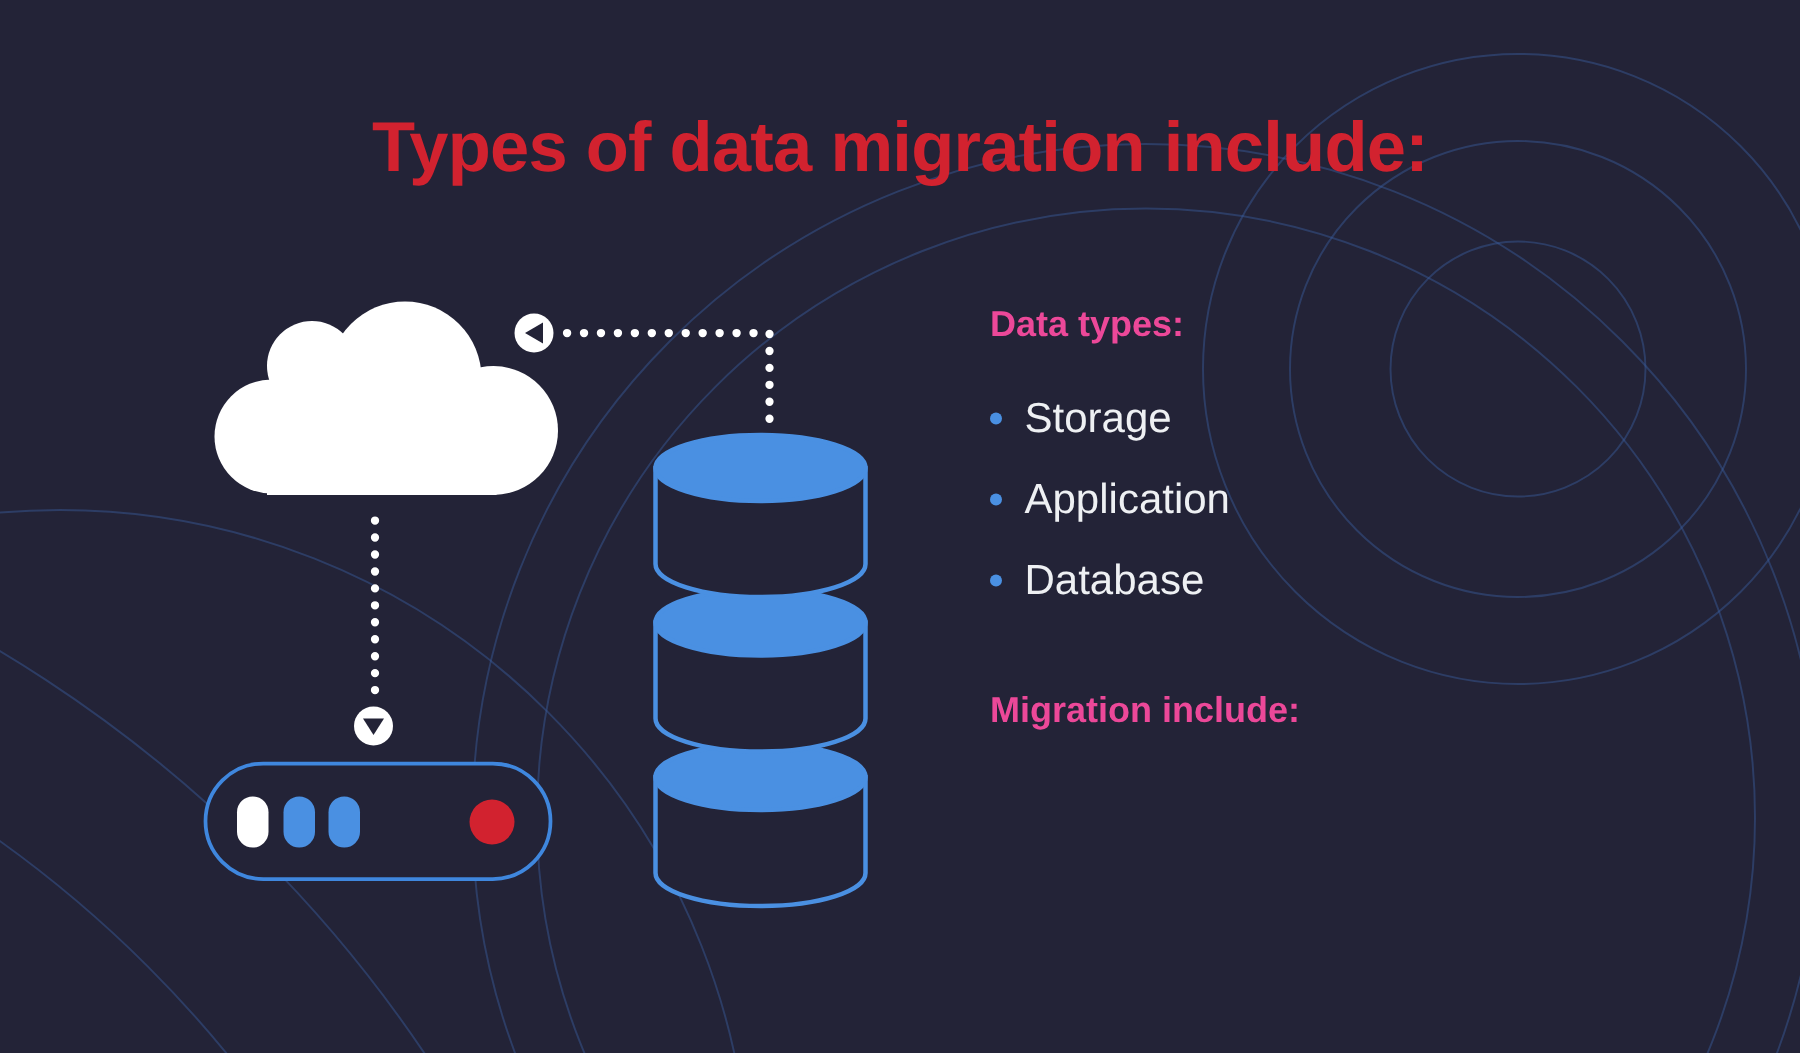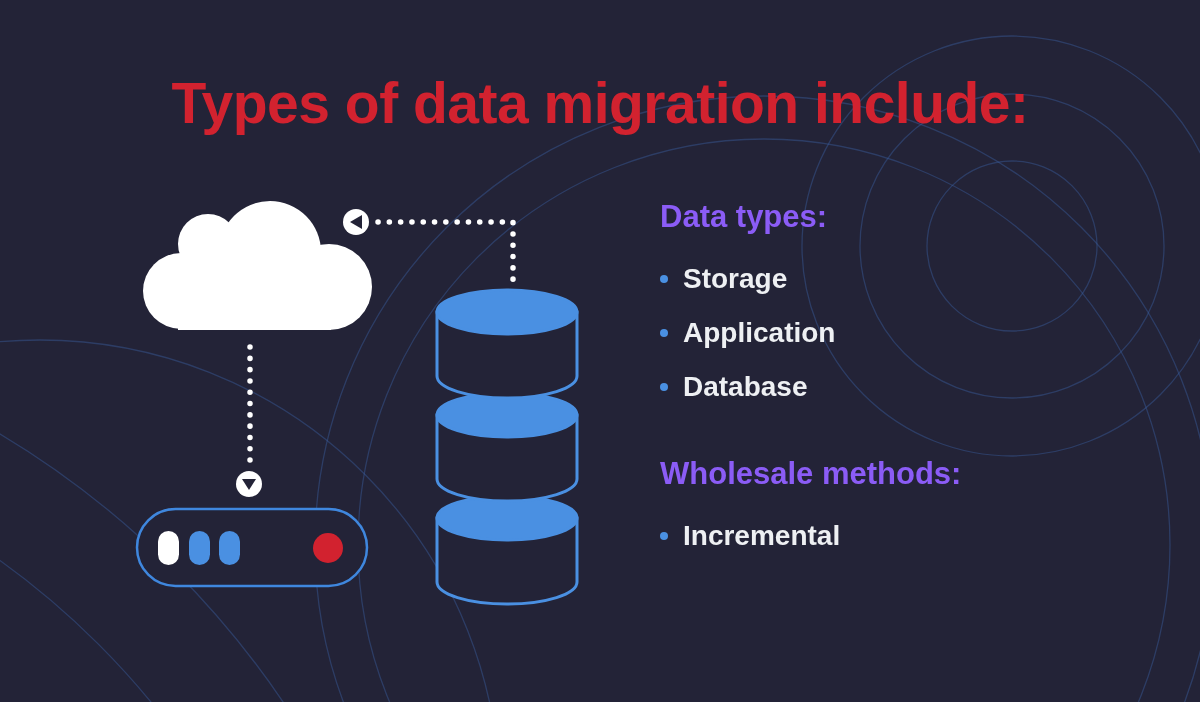--- a/index.html
+++ b/index.html
@@ -22,43 +22,42 @@
     width: 1200px;
     height: 702px;
   }
   h1.title {
     position: absolute;
     left: 0;
     top: 70px;
     width: 100%;
     margin: 0;
     text-align: center;
-    font-size: 57px;
+    font-size: 47px;
     font-weight: 800;
     letter-spacing: -0.5px;
     color: #d2222f;
   }
   .section {
     position: absolute;
     left: 660px;
   }
   .section-data-types { top: 198px; }
   .section-migration-methods { top: 455px; }
   .section h2 {
     margin: 0;
-    font-size: 31px;
+    font-size: 24px;
     font-weight: bold;
-    color: #8b5cf6;
+    color: #ec4899;
     line-height: 38px;
   }
   .section ul {
     list-style: none;
     margin: 26px 0 0 0;
     padding: 0;
-    font-weight: bold;
   }
   .section li {
     display: flex;
     align-items: center;
     height: 34px;
     margin-bottom: 20px;
     font-size: 28px;
     color: #eef0f3;
   }
   .bullet {
@@ -148,22 +147,18 @@
         <span>Application</span>
       </li>
       <li>
         <span class="bullet"></span>
         <span>Database</span>
       </li>
     </ul>
   </div>
 
   <div class="section section-migration-methods">
-    <h2>Wholesale methods:</h2>
+    <h2>Migration include:</h2>
     <ul>
-      <li>
-        <span class="bullet"></span>
-        <span>Incremental</span>
-      </li>
     </ul>
   </div>
 
 </div>
 
 </body></html>

